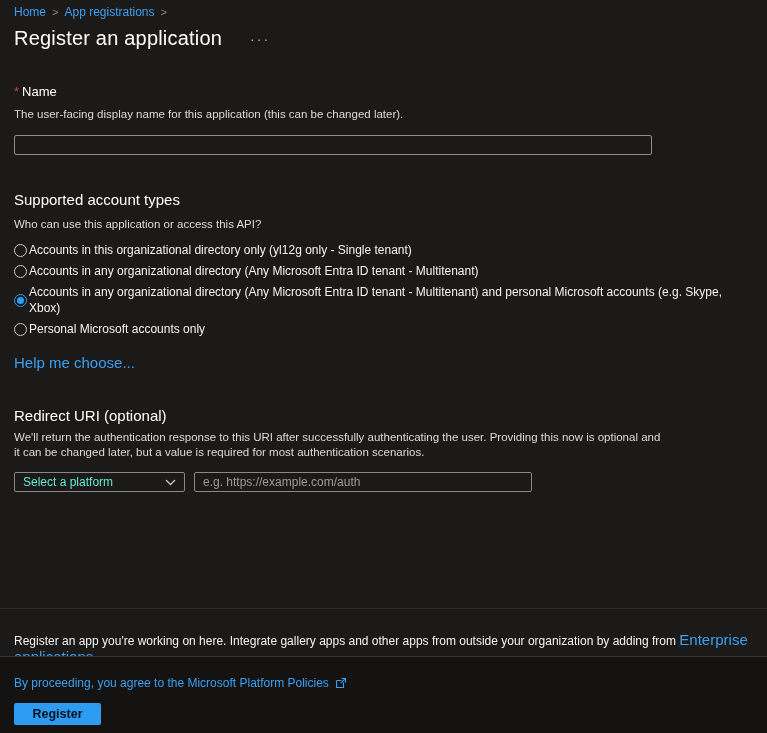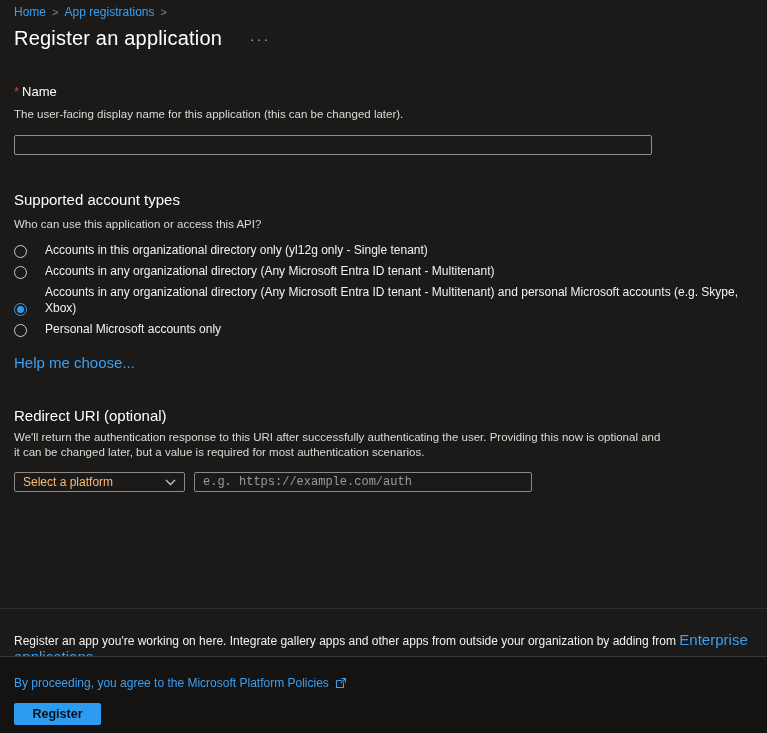--- a/index.html
+++ b/index.html
@@ -25,45 +25,45 @@
   .name-input{
     margin-top:13px;display:block;width:638px;height:20px;box-sizing:border-box;
     background:#1b1a19;border:1px solid #918f8d;border-radius:2px;
     color:#ffffff;padding:0 6px;font-size:12px;font-family:inherit;outline:none;
   }
   
   .section-title{margin-top:36px;font-size:15px;color:#ffffff;}
   .question{margin-top:10px;font-size:11.5px;color:#dcdad7;}
   
   .radio-group{margin-top:12px;}
-  .radio-row{display:flex;align-items:flex-end;gap:18px;margin-bottom:5px;cursor:pointer;padding-right:4px;}
+  .radio-row{display:flex;align-items:center;gap:2px;margin-bottom:5px;cursor:pointer;padding-right:4px;}
   .radio-circle{
     flex:none;width:13px;height:13px;margin-top:1px;border-radius:50%;
     border:1px solid #cfcdcb;box-sizing:border-box;position:relative;background:transparent;
   }
   .radio-circle.selected{border-color:#2d9bf0;}
   .radio-circle.selected::after{
     content:"";position:absolute;left:50%;top:50%;width:7px;height:7px;margin:-3.5px 0 0 -3.5px;
     border-radius:50%;background:#2d9bf0;
   }
   .radio-label{font-size:12px;color:#f3f2f1;line-height:16px;}
   .link{color:#3aa0f3;cursor:pointer;font-size:15px;}
   .help-link{margin-top:12px;display:inline-block;}
   .ru-desc{margin-top:6px;max-width:648px;}
   
   .controls{margin-top:12px;display:flex;gap:9px;align-items:center;}
   .platform-select{
     width:171px;height:20px;box-sizing:border-box;border:1px solid #8a8886;border-radius:2px;
     display:flex;align-items:center;justify-content:space-between;padding:0 8px;
-    color:#fdba74;cursor:pointer;background:#1b1a19;
+    color:#5eead4;cursor:pointer;background:#1b1a19;
   }
   .uri-input{
     width:338px;height:20px;box-sizing:border-box;background:#1b1a19;
     border:1px solid #8a8886;border-radius:2px;color:#ffffff;padding:0 8px;
-    font-size:12px;font-family:Liberation Mono, monospace;outline:none;
+    font-size:12px;font-family:Liberation Sans, sans-serif;outline:none;
   }
   .uri-input::placeholder{color:#9d9b99;}
   
   .divider1{position:absolute;left:0;top:608px;width:767px;height:1px;background:#2f2d2b;}
   .info-line{position:absolute;left:14px;right:14px;top:632px;font-size:12px;color:#f3f2f1;line-height:16px;}
   
   .footer{
     position:absolute;left:0;bottom:0;width:767px;height:77px;box-sizing:border-box;
     background:#151312;border-top:1px solid #383634;padding:4px 14px;
   }

